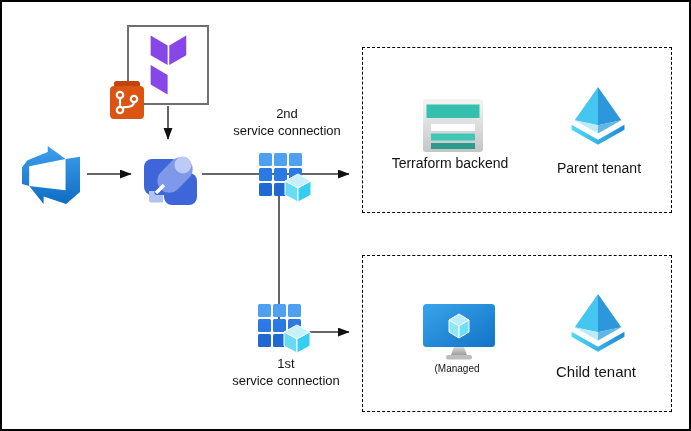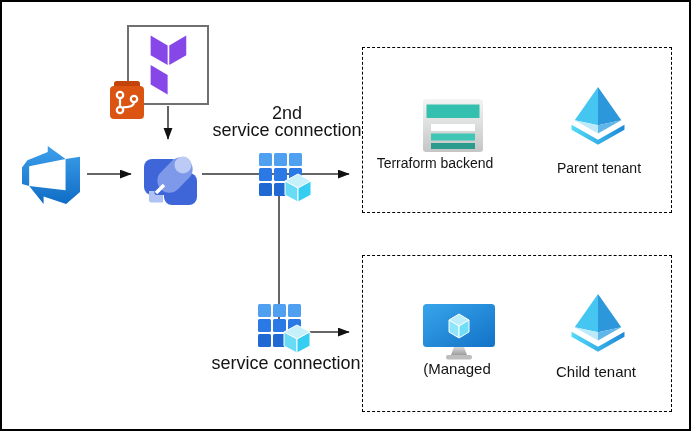--- a/index.html
+++ b/index.html
@@ -27,26 +27,26 @@
     border:2px solid #707070;
     background:#fff;
     display:flex;align-items:center;justify-content:center;
     z-index:2;
   }
   .lbl{
     position:absolute;
     text-align:center;
     color:#141414;
     z-index:3;
-    font-size:18px;line-height:17px;
+    font-size:13px;line-height:17px;
     white-space:nowrap;
   }
   .lbl.size14{font-size:14px;line-height:17px;}
   .lbl.size15{font-size:15px;line-height:18px;}
-  .lbl.small{font-size:15px;line-height:13.5px;}
+  .lbl.small{font-size:10px;line-height:13.5px;}
 </style>
 </head>
 <body>
 
 <div id="canvas">
 
   <div class="dashed-box" style="left:360px;top:45px;width:310px;height:166px;"></div>
   <div class="dashed-box" style="left:360px;top:253px;width:310px;height:157px;"></div>
 
   <svg id="connectors" width="691" height="431">
@@ -205,24 +205,25 @@
     <polygon points="87,56 50,64 50,77" fill="#60B6E8"></polygon>
     <polygon points="8,63 50,87 92,63 92,71 50,95 8,71" fill="url(#gb2)"></polygon>
   </svg>
 
   <div class="lbl" style="left:185px;top:103px;width:200px;">
     <div>2nd</div>
     <div>service connection</div>
   </div>
 
   <div class="lbl" style="left:184px;top:353px;width:200px;">
+    <div>1st</div>
     <div>service connection</div>
   </div>
 
-  <div class="lbl size14" style="left:333px;top:153px;width:200px;text-align:center;">Terraform backend</div>
+  <div class="lbl size14" style="left:348px;top:153px;width:200px;text-align:center;">Terraform backend</div>
 
   <div class="lbl size14" style="left:497px;top:158px;width:200px;">Parent tenant</div>
 
   <div class="lbl small" style="left:355px;top:360px;width:200px;">
     <div>(Managed</div>
   </div>
 
   <div class="lbl size15" style="left:494px;top:361px;width:200px;">Child tenant</div>
 
 </div>

